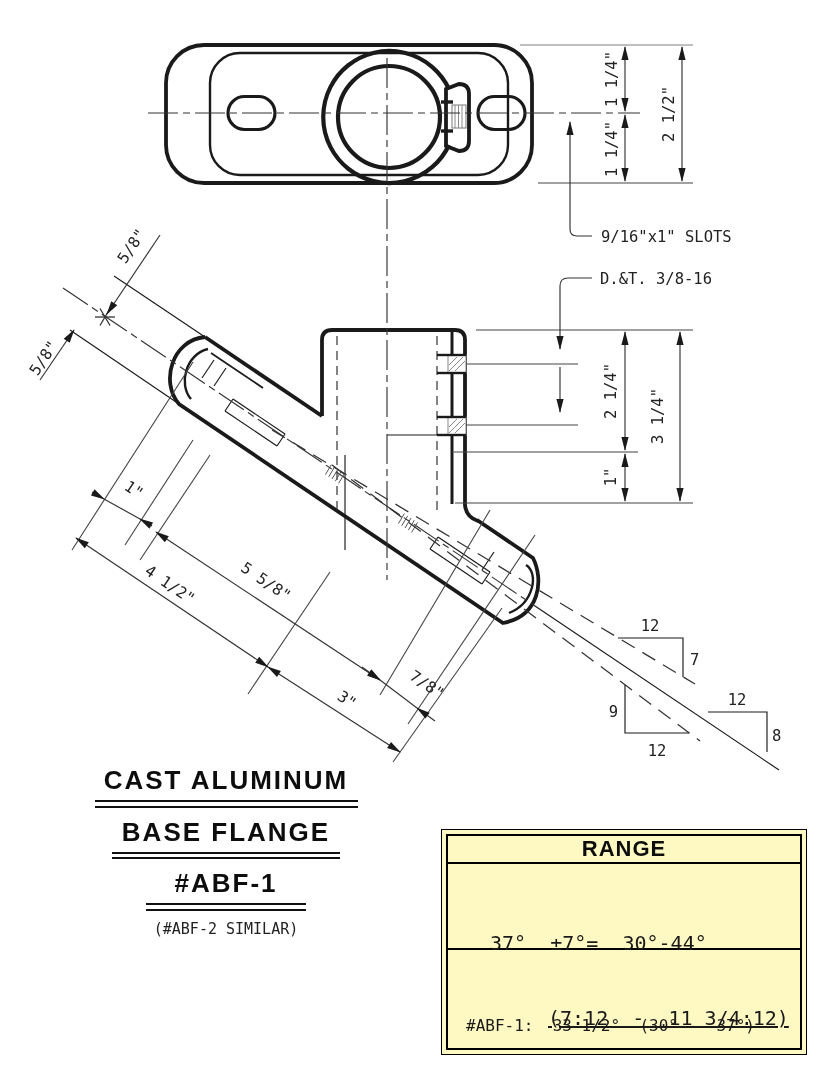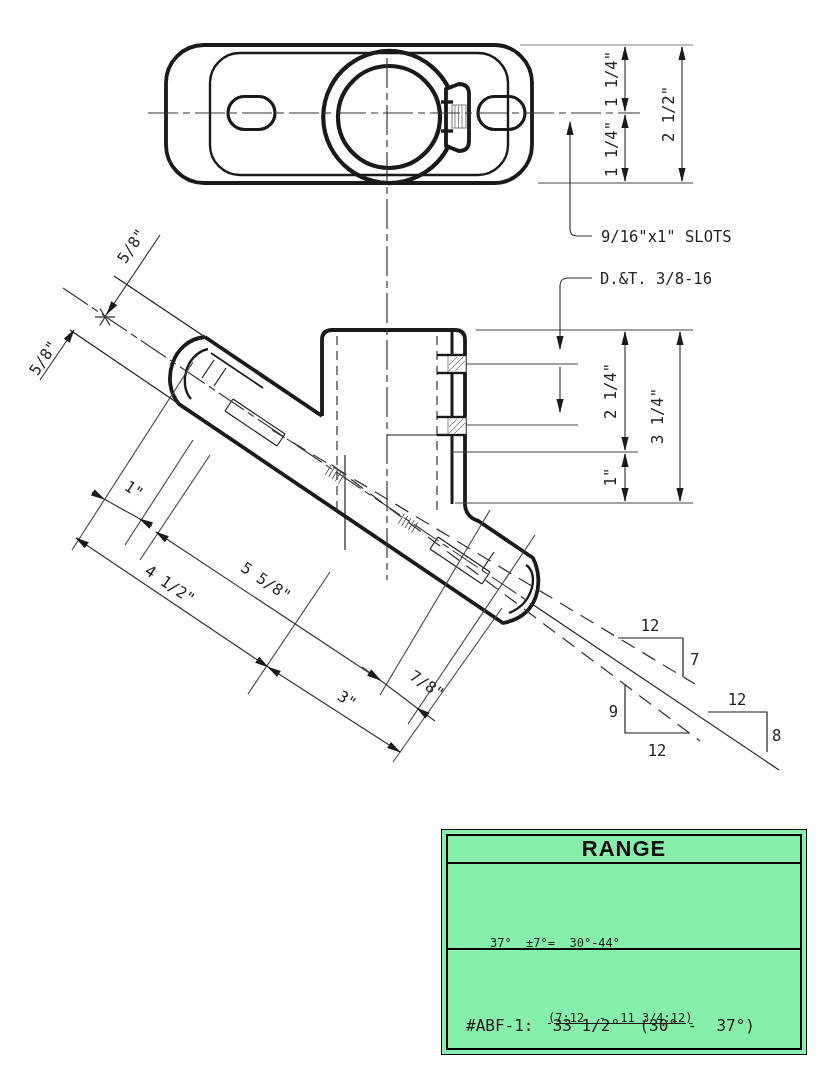--- a/index.html
+++ b/index.html
@@ -20,27 +20,27 @@
   .gray{stroke:#aaa;stroke-width:1.5;}
   
   #titleblock{position:absolute;left:88px;top:765px;width:276px;text-align:center;}
   .tl{font-family:"Liberation Sans", sans-serif;font-weight:bold;font-size:26px;
       letter-spacing:2px;color:#0d0d0d;white-space:nowrap;}
   .dul{border-top:2.3px solid #111;border-bottom:2.3px solid #111;height:3.6px;
        margin:4px auto 9px auto;}
   .note{font-size:15px;margin-top:6px;letter-spacing:0px;color:#222;}
   
   #rangebox{position:absolute;left:441px;top:829px;width:366px;height:226px;
-            border:1.6px solid #000;background:#86efac;box-sizing:border-box;padding:4px;}
+            border:1.6px solid #000;background:#fef9c3;box-sizing:border-box;padding:4px;}
   #rangeinner{border:2.6px solid #000;width:100%;height:100%;box-sizing:border-box;
               display:flex;flex-direction:column;}
   #rangehdr{height:44px;border-bottom:2.2px solid #000;display:flex;align-items:center;
             justify-content:center;font-family:"Liberation Sans", sans-serif;
             font-weight:bold;font-size:22px;letter-spacing:1px;color:#0d0d0d;}
-  #rangerow1{height:86px;border-bottom:2.2px solid #000;font-size:12px;line-height:25px;
+  #rangerow1{height:86px;border-bottom:2.2px solid #000;font-size:20px;line-height:25px;
              padding-top:17px;box-sizing:border-box;white-space:pre;}
   #rangerow1 .l1{padding-left:42px;}
   #rangerow1 .l2{padding-left:100px;text-decoration:underline;}
   #rangerow2{flex:1;font-size:16px;line-height:25px;padding-top:13px;padding-left:18px;
              box-sizing:border-box;white-space:pre;}
 </style>
 </head>
 <body>
 
 <div id="page">
@@ -228,20 +228,29 @@
     <text x="690" y="665">7</text>
     <path d="M625,685 L625,733 L689,733" class="thin ln"></path>
     <text x="618" y="717" text-anchor="end">9</text>
     <text x="657" y="756" text-anchor="middle">12</text>
     <path d="M708,712 L767,712 L767,752" class="thin ln"></path>
     <text x="737" y="705" text-anchor="middle">12</text>
     <text x="772" y="741">8</text>
   </g>
 </svg>
 
+<div id="titleblock">
+  <div class="tl">CAST ALUMINUM</div>
+  <div class="dul" style="width:263px;"></div>
+  <div class="tl">BASE FLANGE</div>
+  <div class="dul" style="width:228px;"></div>
+  <div class="tl">#ABF-1</div>
+  <div class="dul" style="width:160px;"></div>
+  <div class="note">(#ABF-2 SIMILAR)</div>
+</div>
 
 <div id="rangebox">
   <div id="rangeinner">
     <div id="rangehdr">RANGE</div>
     <div id="rangerow1">
       <div class="l1">37°  ±7°=  30°-44°</div>
       <div class="l2">(7:12  -  11 3/4:12)</div>
     </div>
     <div id="rangerow2">
       <div>#ABF-1:  33 1/2°  (30° -  37°)</div>

